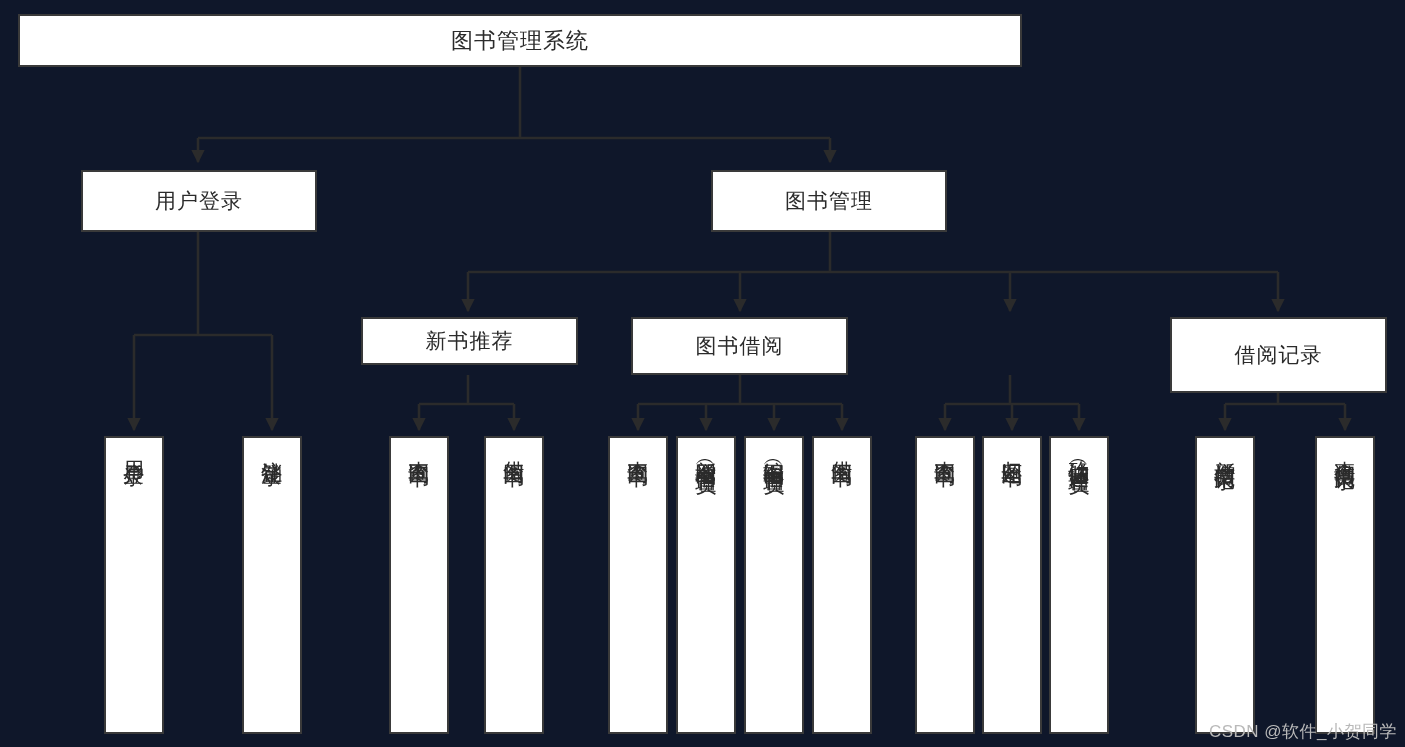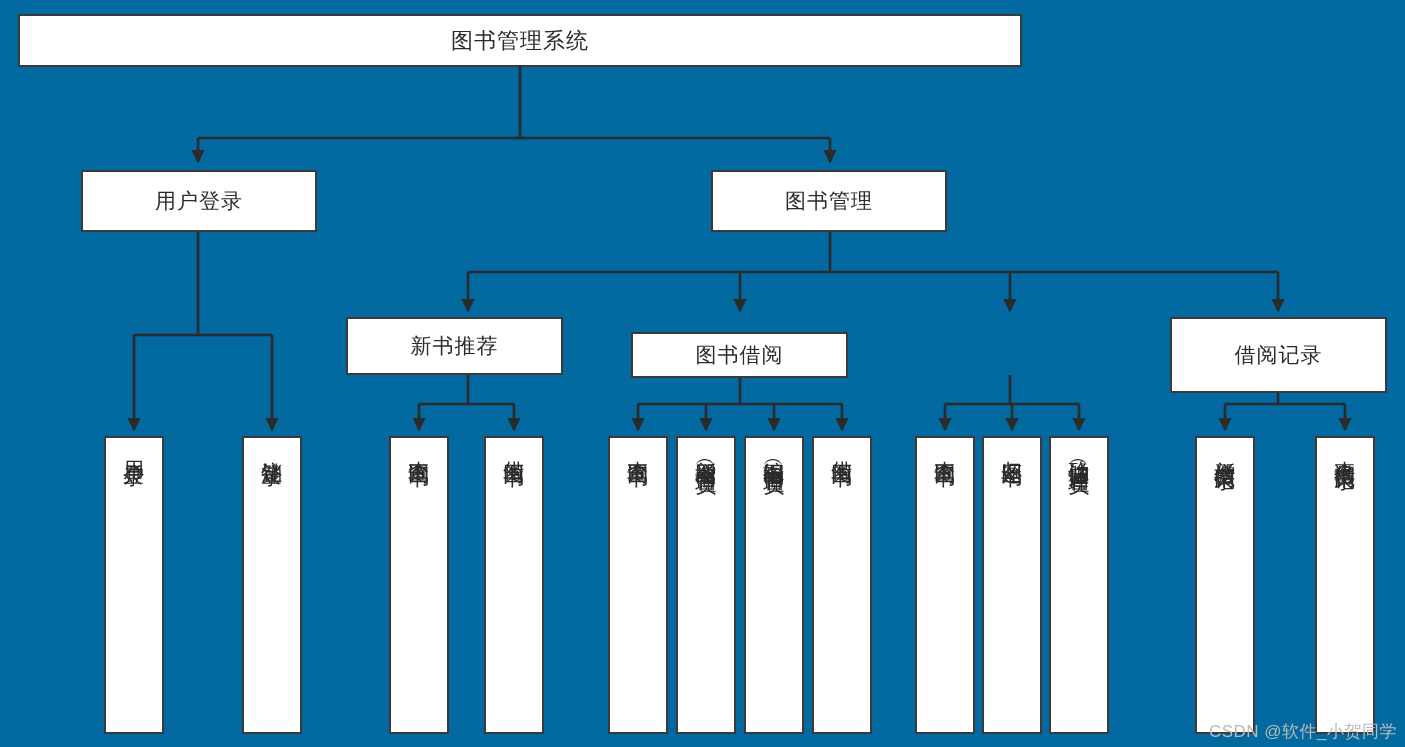--- a/index.html
+++ b/index.html
@@ -5,21 +5,21 @@
 <style>
   html,body{margin:0;padding:0;background:#ffffff;}
   body{
     font-family:"Liberation Sans","DejaVu Sans",sans-serif;
     -webkit-font-smoothing:antialiased;
   }
   #diagram{
     position:relative;
     width:1405px;
     height:747px;
-    background:#0369a1;
+    background:#0f172a;
     overflow:hidden;
   }
   
   #connectors{
     position:absolute;
     left:0; top:0;
     width:1405px;
     height:747px;
     pointer-events:none;
   }
@@ -131,24 +131,24 @@
     <span class="label">图书管理系统</span>
   </div>
 
   <div class="node h" style="left:81px; top:170px; width:236px; height:62px;">
     <span class="label">用户登录</span>
   </div>
   <div class="node h" style="left:711px; top:170px; width:236px; height:62px;font-family:Liberation Mono, monospace;">
     <span class="label">图书管理</span>
   </div>
 
-  <div class="node h" style="left:346px; top:317px; width:217px; height:58px;">
+  <div class="node h" style="left:361px; top:317px; width:217px; height:48px;">
     <span class="label">新书推荐</span>
   </div>
-  <div class="node h" style="left:631px; top:317px; width:217px; height:46px;margin-top:15px;">
+  <div class="node h" style="left:631px; top:317px; width:217px; height:58px;">
     <span class="label">图书借阅</span>
   </div>
   <div class="node h" style="left:1170px; top:317px; width:217px; height:76px;">
     <span class="label">借阅记录</span>
   </div>
 
   <div class="node v" style="left:104px; top:436px; width:60px; height:298px;">
     <span class="vtext">用户登录</span>
   </div>
   <div class="node v" style="left:242px; top:436px; width:60px; height:298px;">

